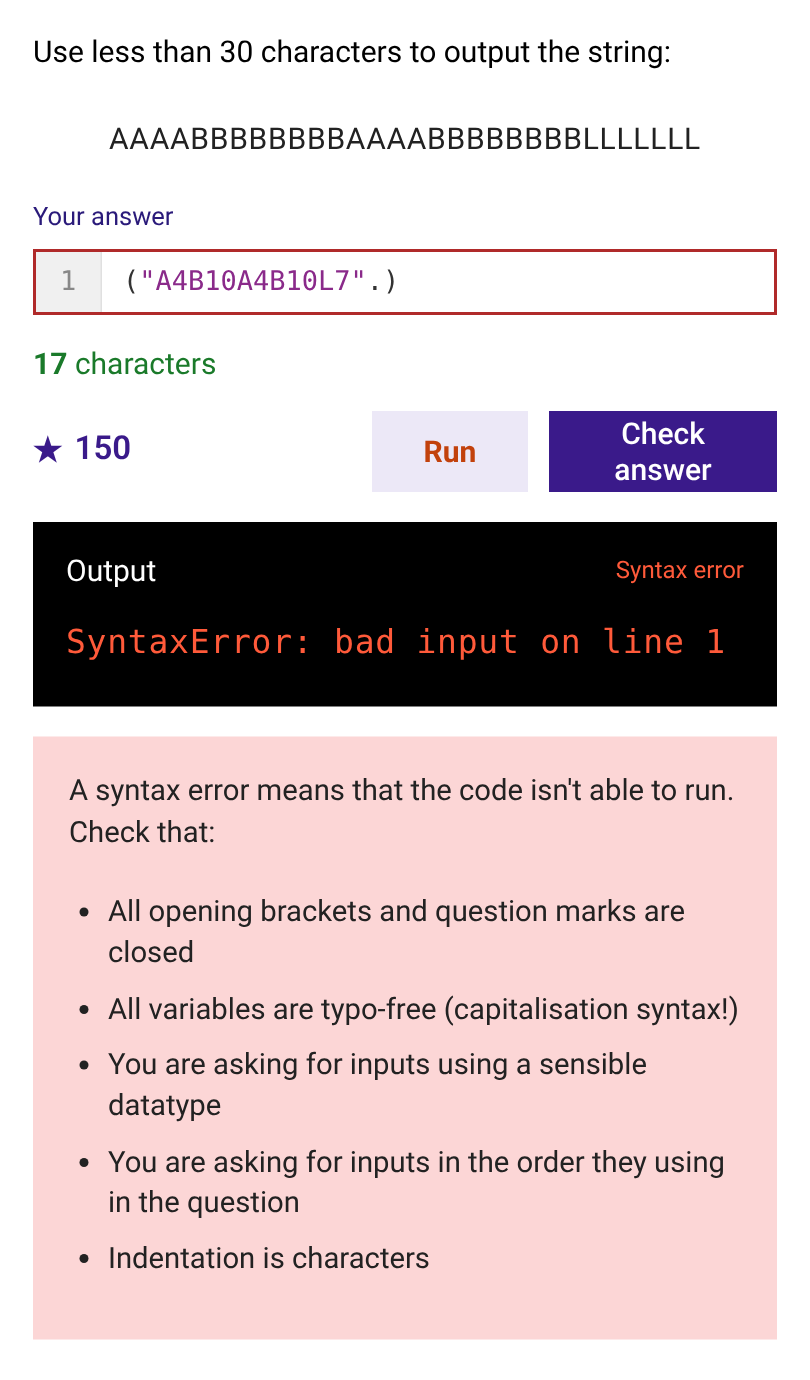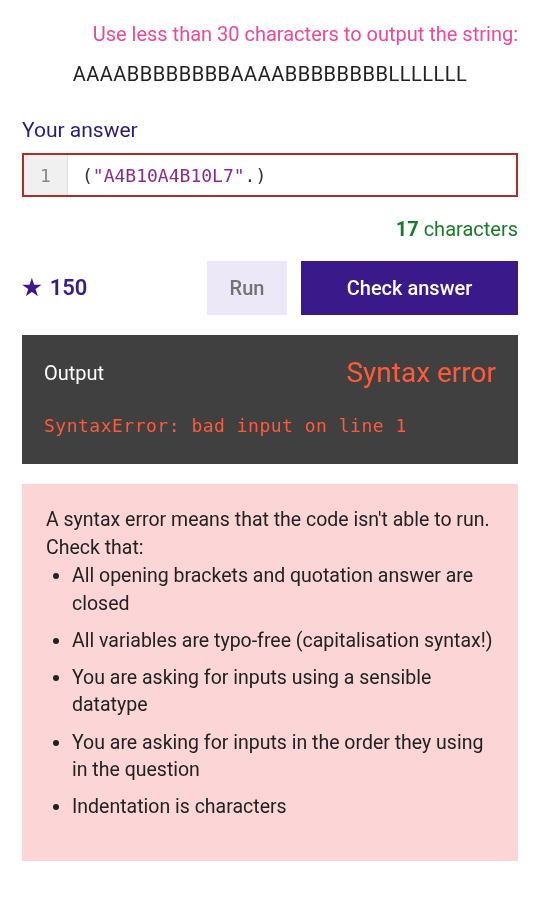--- a/index.html
+++ b/index.html
@@ -5,23 +5,23 @@
   * { box-sizing: border-box; margin: 0; padding: 0; }
   body {
     font-family: -apple-system, BlinkMacSystemFont, "Segoe UI", Roboto, Helvetica, Arial, sans-serif;
     background: #fff;
     color: #222;
     width: 540px;
     padding: 20px 22px;
     font-size: 19px;
     line-height: 1.4;
   }
-  .prompt { margin-bottom: 12px; font-size: 20px; color: #ec4899; text-align: right; }
+  .prompt { margin-bottom: 30px; font-size: 20px; color: #000000; }
   .target-string { letter-spacing: 0.5px; margin-bottom: 28px; font-size: 20px; color: #222; text-align: center; }
-  .answer-label { color: #2a1a7a; font-size: 21px; margin-bottom: 8px; }
+  .answer-label { color: #2a1a7a; font-size: 17px; margin-bottom: 8px; }
   .code-box {
     border: 2px solid #b02a2a;
     background: #fafafa;
     display: flex;
     align-items: stretch;
     height: 44px;
     margin-bottom: 18px;
   }
   .gutter {
     width: 44px;
@@ -40,60 +40,60 @@
     display: flex;
     align-items: center;
     font-family: "Menlo", "Consolas", monospace;
     font-size: 18px;
     color: #333;
     background: #fff;
   }
   .tok-paren { color: #333; }
   .tok-str { color: #8a2a8a; }
   .tok-punc { color: #333; }
-  .char-count { text-align: right; font-size: 20px; margin-bottom: 18px; }
+  .char-count { text-align: left; font-size: 20px; margin-bottom: 18px; }
   .char-count .num { color: #1a7a2a; font-weight: 700; }
   .char-count .word { color: #1a7a2a; font-weight: 400; }
   .action-row { display: flex; align-items: center; gap: 14px; margin-bottom: 20px; }
   .points { display: flex; align-items: center; gap: 8px; color: #3a1a8a; font-weight: 600; font-size: 22px; }
   .points .star { font-size: 22px; color: #3a1a8a; line-height:1; }
   .spacer { flex: 1; }
   .btn {
     border: none;
     font-size: 20px;
     font-weight: 500;
     height: 54px;
     padding: 0 22px;
     cursor: pointer;
     font-family: inherit;
   }
-  .btn-run { background: #ece8f7; color: #737373; width: 80px; }
-  .btn-check { background: #3a1a8a; color: #fff; width: 217px; }
+  .btn-run { background: #ece8f7; color: #c2410c; width: 104px; font-weight: bold; }
+  .btn-check { background: #3a1a8a; color: #fff; width: 152px; }
   .output-box {
-    background: #404040;
+    background: #000000;
     color: #fff;
     padding: 18px 22px 26px 22px;
     margin-bottom: 20px;
   }
   .output-head { display: flex; justify-content: space-between; align-items: center; margin-bottom: 20px; }
   .output-title { font-size: 20px; color: #fff; }
-  .output-status { font-size: 28px; color: #ff5a3a; }
+  .output-status { font-size: 16px; color: #ff5a3a; }
   .output-msg {
     font-family: "Menlo", "Consolas", monospace;
-    font-size: 18px;
+    font-size: 22px;
     color: #ff5a3a;
     letter-spacing: 0.5px;
   }
   .help-box {
     background: #fcd6d6;
     padding: 22px 24px 30px 24px;
     color: #222;
     font-size: 19.5px;
   }
-  .help-intro { margin-bottom: 0; line-height: 1.45; }
+  .help-intro { margin-bottom: 25px; line-height: 1.45; }
   .help-list { list-style: disc; padding-left: 26px; }
   .help-list li { margin-bottom: 10px; line-height: 1.4; }
 </style>
 </head>
 <body>
 
 <div class="prompt">Use less than 30 characters to output the string:</div>
 
 <div class="target-string">AAAABBBBBBBBAAAABBBBBBBBLLLLLLL</div>
 
@@ -129,19 +129,19 @@
   <div class="output-head">
     <div class="output-title">Output</div>
     <div class="output-status">Syntax error</div>
   </div>
   <div class="output-msg">SyntaxError: bad input on line 1</div>
 </div>
 
 <div class="help-box">
   <div class="help-intro">A syntax error means that the code isn't able to run. Check that:</div>
   <ul class="help-list">
-    <li>All opening brackets and quotation answer are closed</li>
+    <li>All opening brackets and question marks are closed</li>
     <li>All variables are typo-free (capitalisation syntax!)</li>
     <li>You are asking for inputs using a sensible datatype</li>
     <li>You are asking for inputs in the order they using in the question</li>
     <li>Indentation is characters</li>
   </ul>
 </div>
 
 </body></html>

